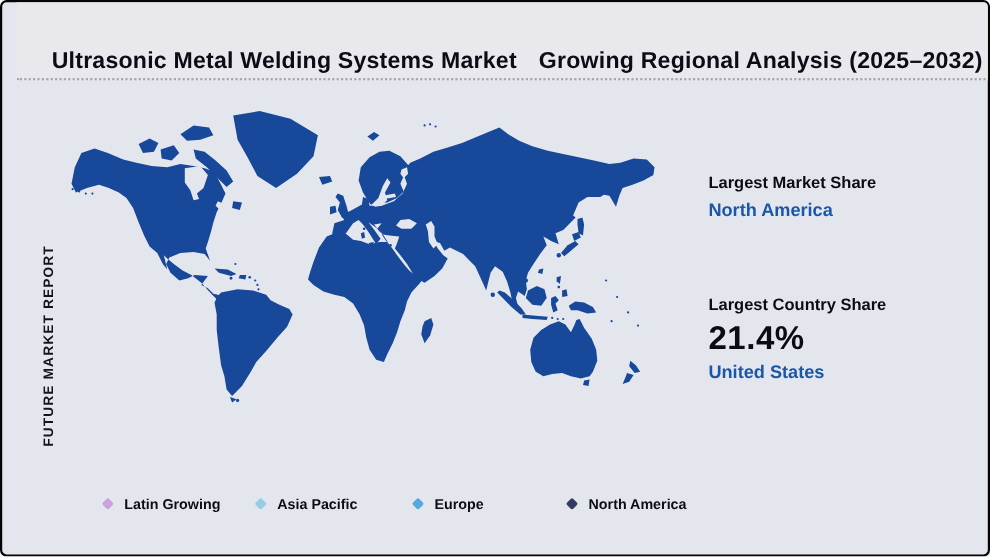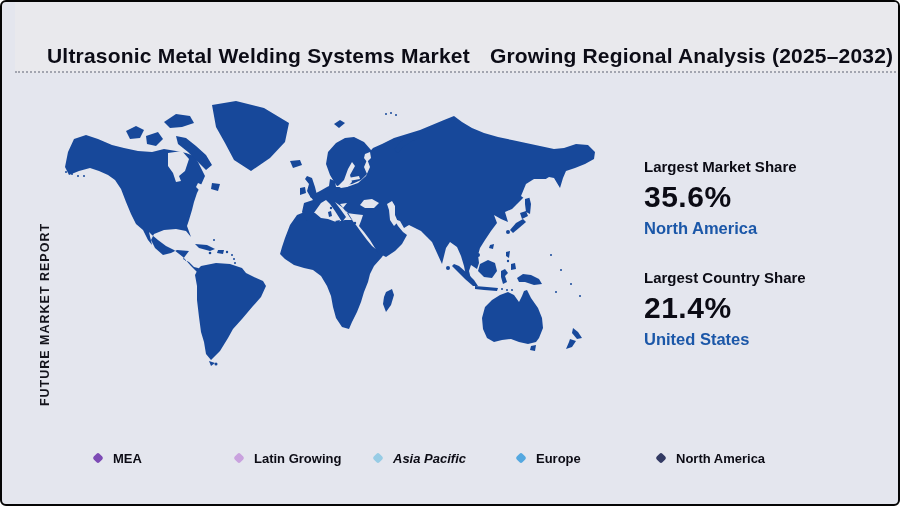--- a/index.html
+++ b/index.html
@@ -17,21 +17,21 @@
   .land{fill:var(--land,#17489a);}
   .sea{fill:var(--sea,#e4e6ee);}
   .stat-block{position:absolute;left:642px;width:250px;}
   .stat-block.first{top:156px;}
   .stat-block.second{top:267px;}
   .stat-label{font-size:15px;font-weight:800;color:#0b0b14;margin:0 0 7px 0;}
   .stat-value{font-size:30px;font-weight:800;color:#0b0b14;line-height:1;margin:0 0 7px 0;letter-spacing:0.5px;}
   .stat-region{font-size:16.5px;font-weight:800;color:var(--regionblue,#1b57a8);margin:0;}
   .legend{position:absolute;left:92px;top:447px;display:flex;align-items:center;}
   .legend-item{display:flex;align-items:center;height:18px;}
-  .legend-item.w1{width:141px;}.legend-item.w2{width:139px;}.legend-item.w3{width:143px;font-style:italic;}
+  .legend-item.w1{width:141px;}.legend-item.w2{width:139px;}.legend-item.w3{width:143px;}
   .legend-item.w4{width:140px;}.legend-item.w5{width:160px;}
   .legend-marker{width:8px;height:8px;border-radius:2px;transform:rotate(45deg);margin-right:11px;flex:0 0 auto;}
   .legend-label{font-size:13px;font-weight:800;color:#0c0c15;white-space:nowrap;}
 </style>
 </head>
 <body>
 
 <div class="frame">
 
   <div class="header">
@@ -120,35 +120,30 @@
         <path class="sea" d="M301,62 L306,60 L307,66 L303,70 L300,66 Z"></path>
         <path class="sea" d="M296,113 L300,108 L308,107 L315,111 L310,116 L301,116 Z"></path>
         <path class="sea" d="M323,112 L328,109 L331,114 L331,123 L334,130 L330,134 L326,128 L325,118 Z"></path>
         <path class="sea" d="M457,104 L462,92 L470,87 L483,87 L477,97 L468,105 L461,107 Z"></path>
       </g>
     </svg>
   </div>
 
   <div class="stat-block first">
     <p class="stat-label">Largest Market Share</p>
-    <p class="stat-value">35.6%</p>
     <p class="stat-region">North America</p>
   </div>
 
   <div class="stat-block second">
     <p class="stat-label">Largest Country Share</p>
     <p class="stat-value">21.4%</p>
     <p class="stat-region">United States</p>
   </div>
 
   <div class="legend">
-    <div class="legend-item w1">
-      <span class="legend-marker" style="background: rgb(125, 75, 181);"></span>
-      <span class="legend-label">MEA</span>
-    </div>
     <div class="legend-item w2">
       <span class="legend-marker" style="background: rgb(201, 162, 222);"></span>
       <span class="legend-label">Latin Growing</span>
     </div>
     <div class="legend-item w3">
       <span class="legend-marker" style="background: rgb(151, 204, 229);"></span>
       <span class="legend-label">Asia Pacific</span>
     </div>
     <div class="legend-item w4">
       <span class="legend-marker" style="background: rgb(84, 168, 224);"></span>

